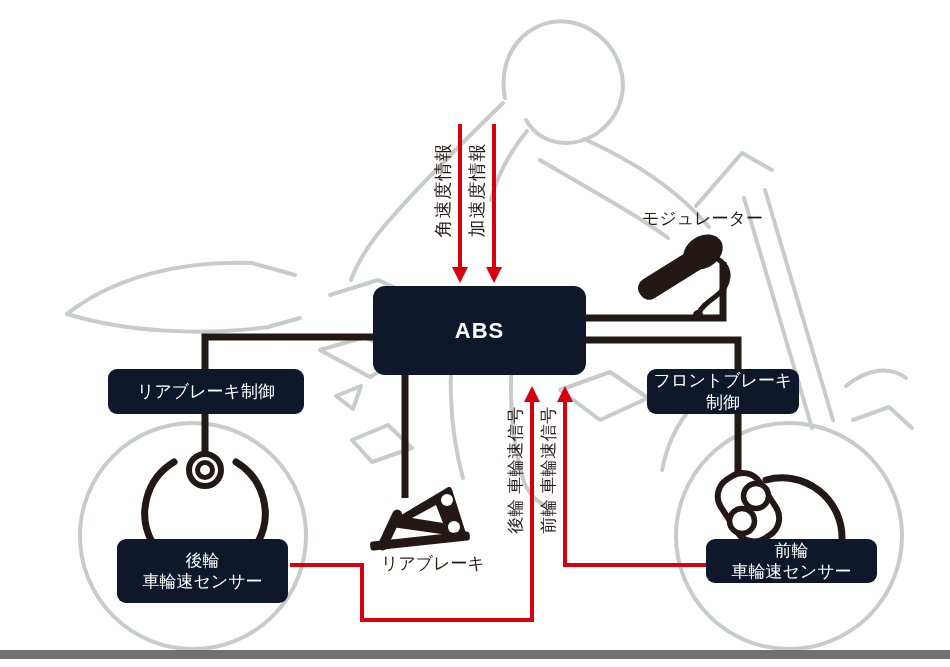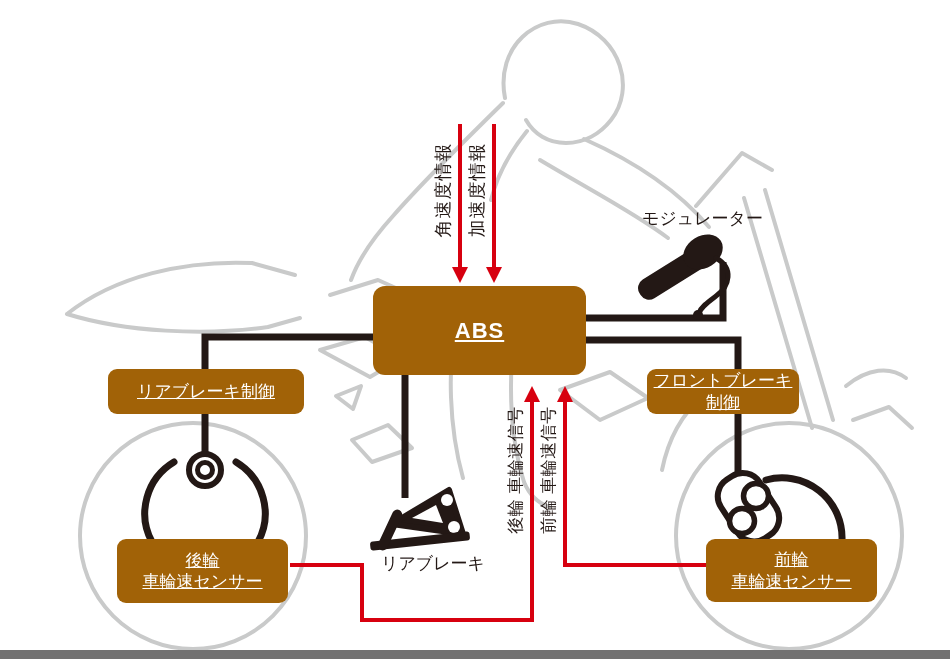--- a/index.html
+++ b/index.html
@@ -1,28 +1,28 @@
 <!DOCTYPE html>
 <html><head>
 <meta charset="utf-8">
 <style>
   html,body{margin:0;padding:0;background:#fff;}
   .canvas{position:relative;width:950px;height:667px;background:#ffffff;overflow:hidden;
           font-family:"Liberation Sans","DejaVu Sans",sans-serif;}
   .canvas svg{position:absolute;left:0;top:0;}
-  .box{position:absolute;background:#a16207;color:#ffffff;border-radius:9px;
+  .box{position:absolute;background:#0f172a;color:#ffffff;border-radius:9px;
        display:flex;flex-direction:column;align-items:center;justify-content:center;
-       text-align:center;line-height:1.25;text-decoration:underline;}
+       text-align:center;line-height:1.25;}
   .box-abs{left:373px;top:286px;width:213px;height:89px;border-radius:12px;}
   .box-abs .t1{font-weight:bold;font-size:22px;letter-spacing:1px;}
   .box-abs .t2{font-size:18px;}
   .box-rearctl{left:108px;top:369px;width:196px;height:45px;font-size:17px;}
   .box-frontctl{left:647px;top:369px;width:152px;height:45px;font-size:17px;}
   .box-rearsens{left:117px;top:539px;width:171px;height:64px;font-size:17px;}
-  .box-frontsens{left:706px;top:539px;width:171px;height:63px;font-size:17px;}
+  .box-frontsens{left:706px;top:539px;width:171px;height:44px;font-size:17px;}
   .flabel{position:absolute;color:#231815;font-size:17px;text-align:center;white-space:nowrap;}
   .lbl-frontbrake{left:620px;top:207px;width:165px;}
   .lbl-rearbrake{left:378px;top:552px;width:110px;text-align:center;}
   .v-label{position:absolute;color:#231815;white-space:nowrap;
            transform:translate(-50%,-50%) rotate(-90deg);}
   .v-top{font-size:18px;letter-spacing:1px;}
   .v-bottom{font-size:17px;letter-spacing:0.5px;}
   .vl-angular{left:443px;top:190px;}
   .vl-accel{left:477px;top:190px;}
   .vl-rearspeed{left:515px;top:470px;}

